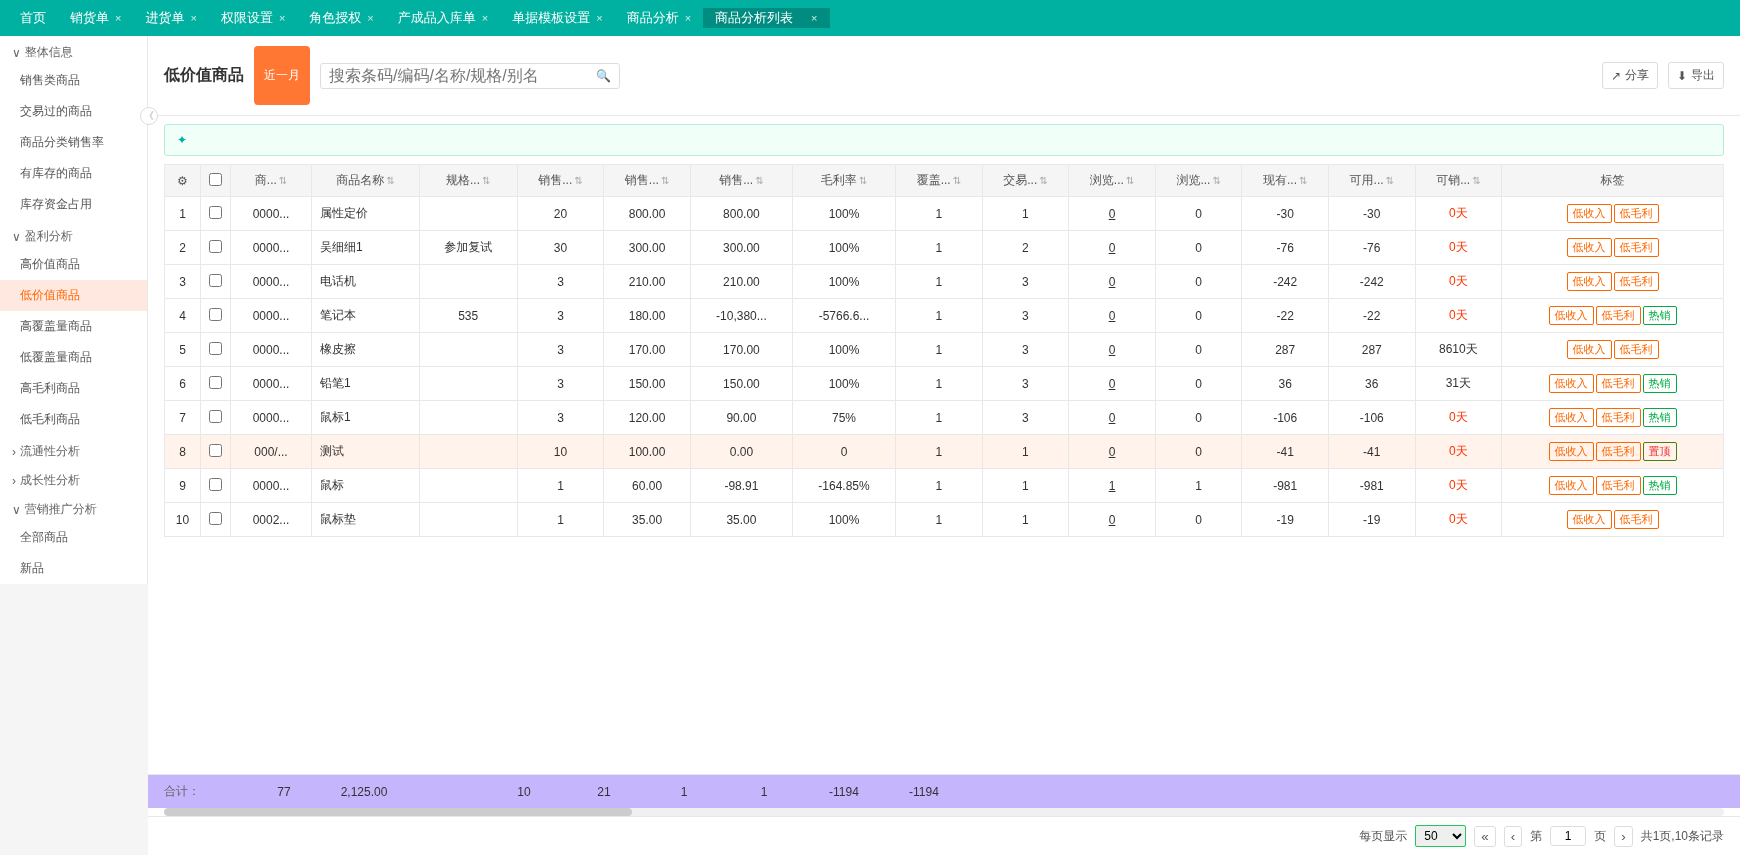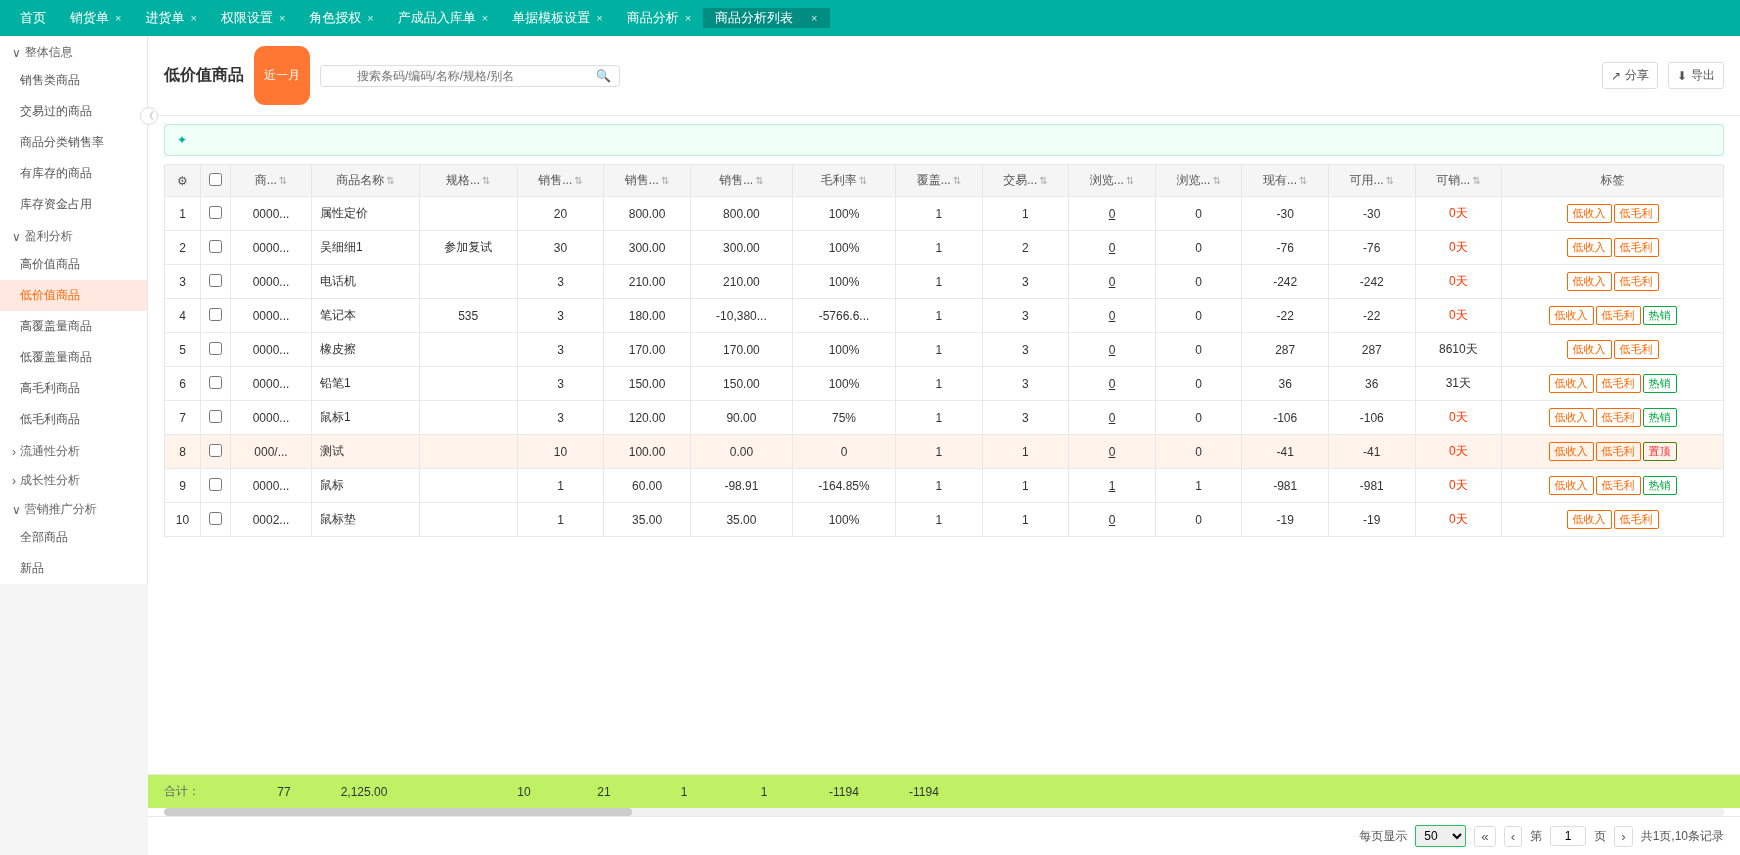--- a/index.html
+++ b/index.html
@@ -79,42 +79,41 @@
     }
     .page-title {
       font-size: 16px;
       font-weight: bold;
       color: #333;
     }
     .filter-btn {
       background: #ff7733;
       color: #fff;
       border: none;
-      border-radius: 11px;
+      border-radius: 4px;
       padding: 21px 10px;
       font-size: 12px;
       cursor: pointer;
     }
     .search-box {
       display: flex;
       align-items: center;
       border: 1px solid #ddd;
       border-radius: 3px;
       padding: 3px 8px;
       gap: 5px;
       flex: 1;
       max-width: 300px;
     }
     .search-box input {
       border: none;
       outline: none;
-      font-size: 12px;
+      font-size: 16px;
       width: 100%;
       color: #999;
-      margin-left: 28px;
     }
     .search-icon { color: #ff6600; }
     
     .header-actions {
       margin-left: auto;
       display: flex;
       gap: 10px;
       align-items: center;
     }
     .action-btn {
@@ -191,21 +190,21 @@
     .tag-red { color: #ee3333; border: 1px solid #4d7c0f; }
     
     .days-red { color: #ff3300; font-size: 12px; }
     .days-black { color: #333; }
     
     .underline-link { text-decoration: underline; color: #333; cursor: pointer; }
     
     
     .footer-bar {
       border-top: 1px solid #e8e8e8;
-      background: #bef264;
+      background: #c4b5fd;
       padding: 8px 16px;
       display: flex;
       align-items: center;
       font-size: 12px;
       flex-shrink: 0;
     }
     .footer-label { color: #666; min-width: 80px; }
     .footer-values {
       display: flex;
       gap: 0;

